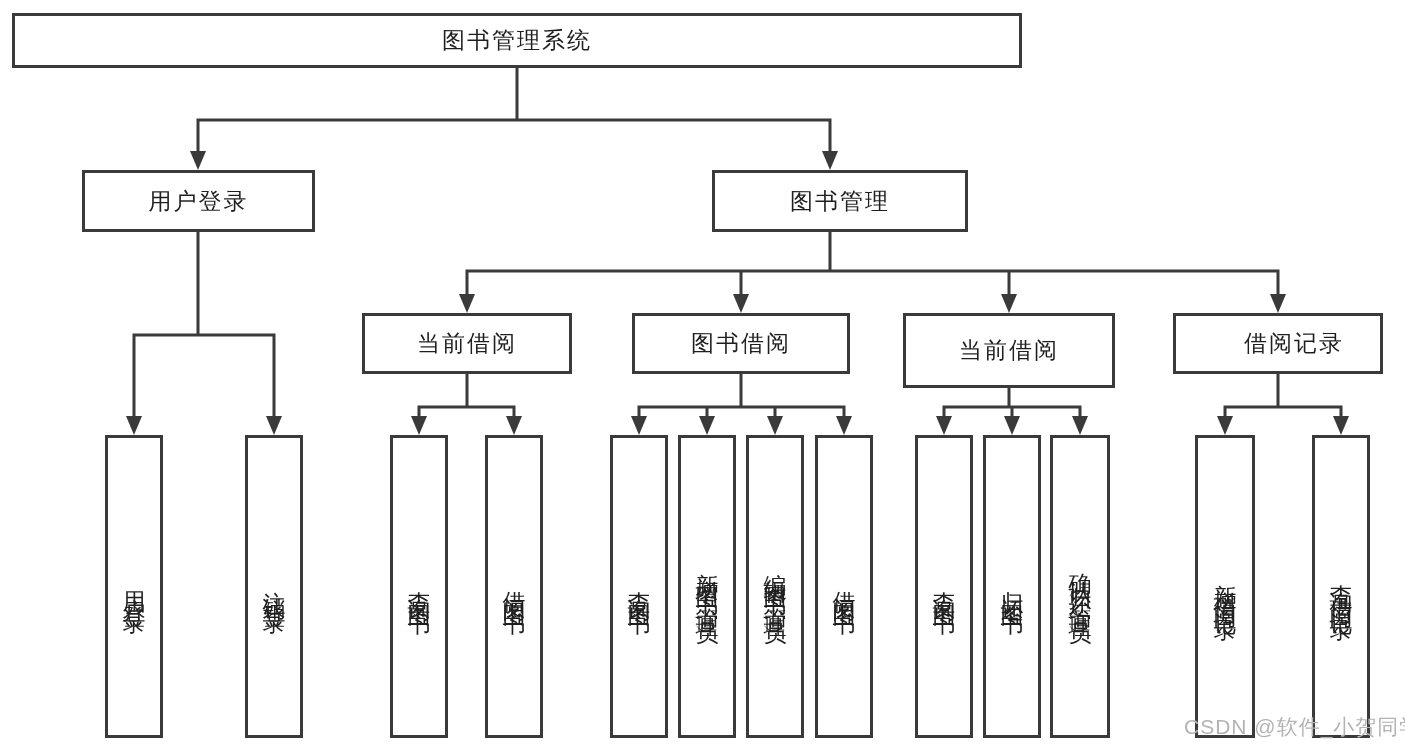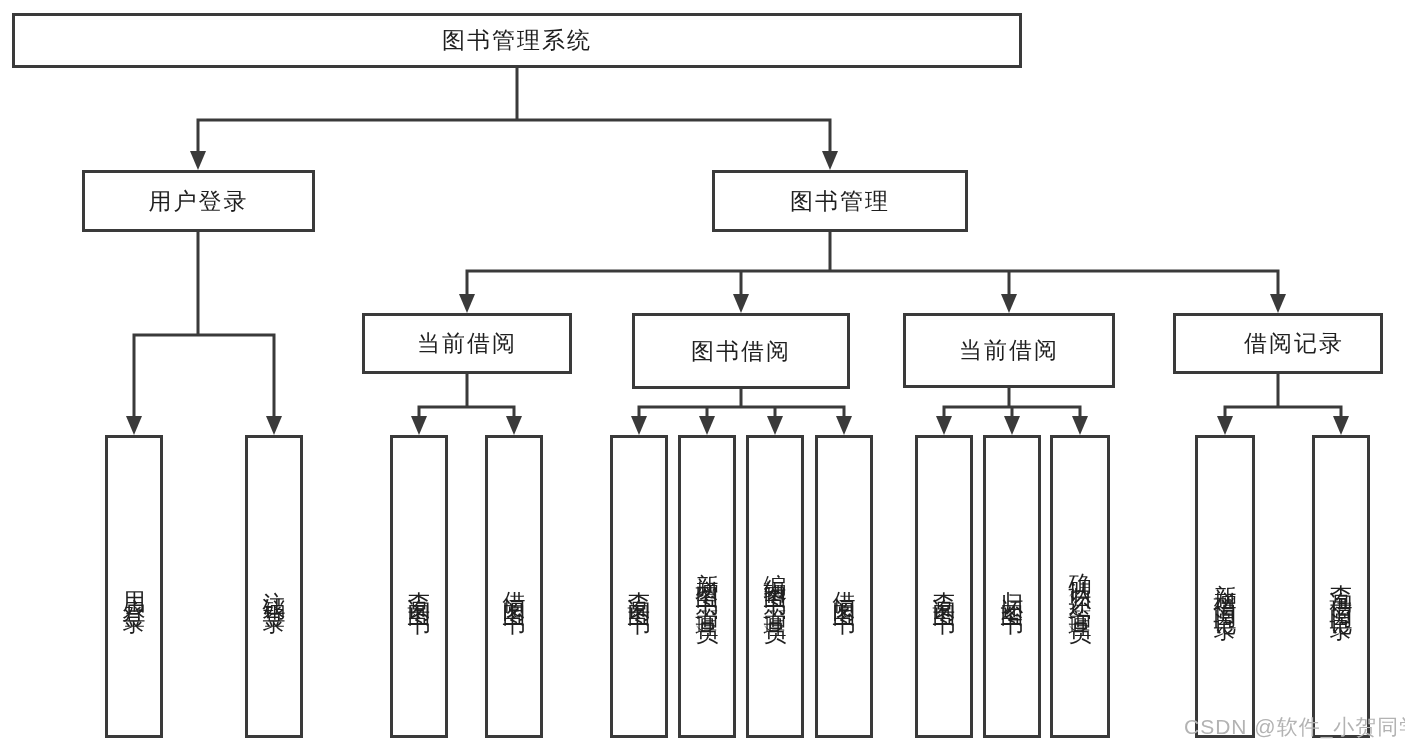--- a/index.html
+++ b/index.html
@@ -88,21 +88,21 @@
       <polygon points="1333,416 1349,416 1341,435"></polygon>
     </g>
   </svg>
 
   <div class="box h-label" style="left:12px;top:13px;width:1010px;height:55px;">图书管理系统</div>
 
   <div class="box h-label" style="left:82px;top:170px;width:233px;height:62px;">用户登录</div>
   <div class="box h-label" style="left:712px;top:170px;width:256px;height:62px;">图书管理</div>
 
   <div class="box h-label" style="left:362px;top:313px;width:210px;height:61px;">当前借阅</div>
-  <div class="box h-label" style="left:632px;top:313px;width:218px;height:76px;">图书借阅</div>
+  <div class="box h-label" style="left:632px;top:313px;width:218px;height:61px;">图书借阅</div>
   <div class="box h-label" style="left:903px;top:313px;width:212px;height:75px;">当前借阅</div>
   <div class="box h-label" style="left:1173px;top:313px;width:210px;height:61px;padding-left:32px;">借阅记录</div>
 
   <div class="box v-label" style="left:105px;top:435px;width:58px;height:303px;">用户登录</div>
   <div class="box v-label" style="left:245px;top:435px;width:58px;height:303px;">注销登录</div>
 
   <div class="box v-label" style="left:390px;top:435px;width:58px;height:303px;">查询图书</div>
   <div class="box v-label" style="left:485px;top:435px;width:58px;height:303px;">借阅图书</div>
 
   <div class="box v-label" style="left:610px;top:435px;width:58px;height:303px;">查询图书</div>

